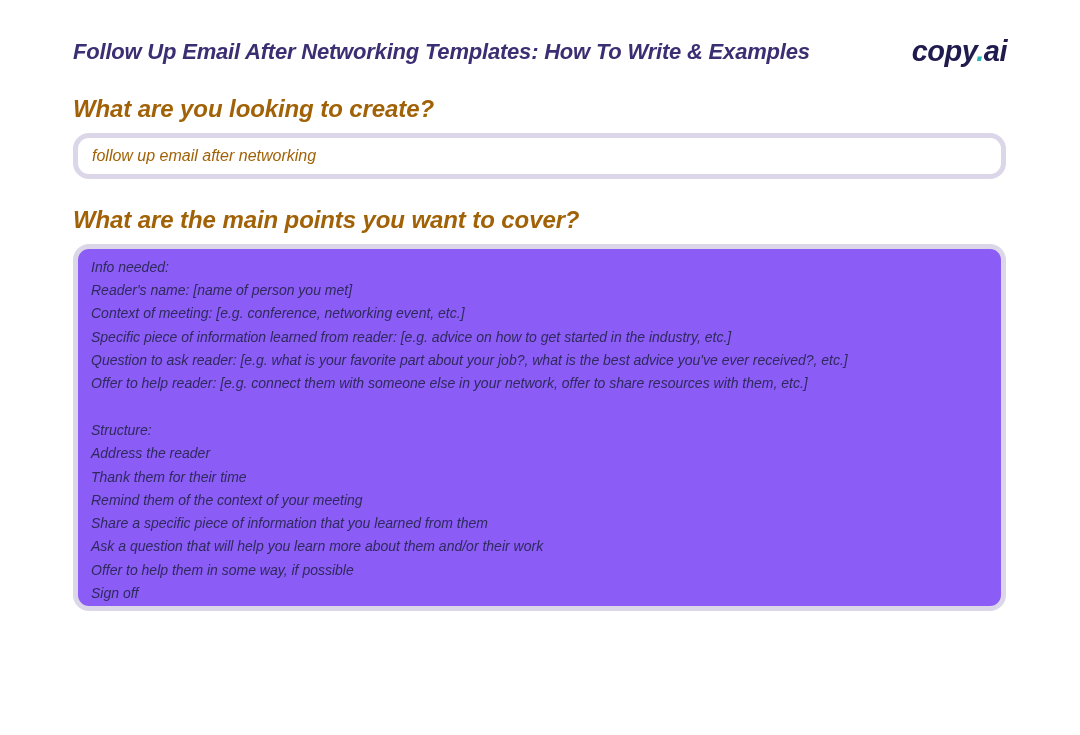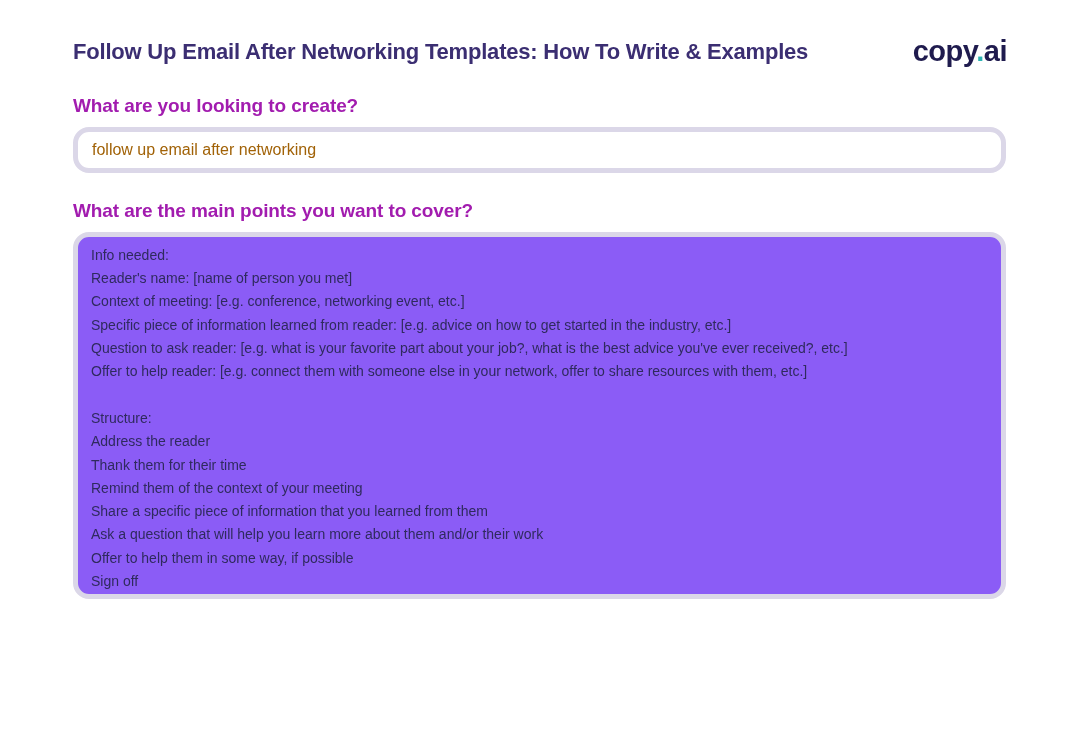--- a/index.html
+++ b/index.html
@@ -1,15 +1,15 @@
 <!DOCTYPE html>
 <html><head>
 <meta charset="utf-8">
 <style>
-  * { box-sizing: border-box; margin: 0; padding: 0; }
+  * { box-sizing: border-box; margin: 0; padding: 0; font-style: italic; }
   html, body { background: #ffffff; }
   body {
     width: 1080px;
     height: 735px;
     font-family: "Liberation Sans", sans-serif;
     overflow: hidden;
   }
   .container {
     width: 1080px;
     height: 735px;
@@ -36,23 +36,23 @@
     color: #1f1b4e;
     letter-spacing: -0.5px;
     line-height: 1.1;
     white-space: nowrap;
   }
   .logo .logo-dot {
     color: #2cb3b3;
     font-weight: bold;
   }
   .section-label {
-    font-size: 19px;
+    font-size: 24px;
     font-weight: bold;
-    color: #a21caf;
+    color: #a16207;
     letter-spacing: -0.1px;
   }
   .label-create { margin-top: 27px; }
   .label-points { margin-top: 27px; }
   .text-input {
     display: block;
     width: 933px;
     height: 46px;
     margin-top: 10px;
     border: 5px solid #dbd7e8;

